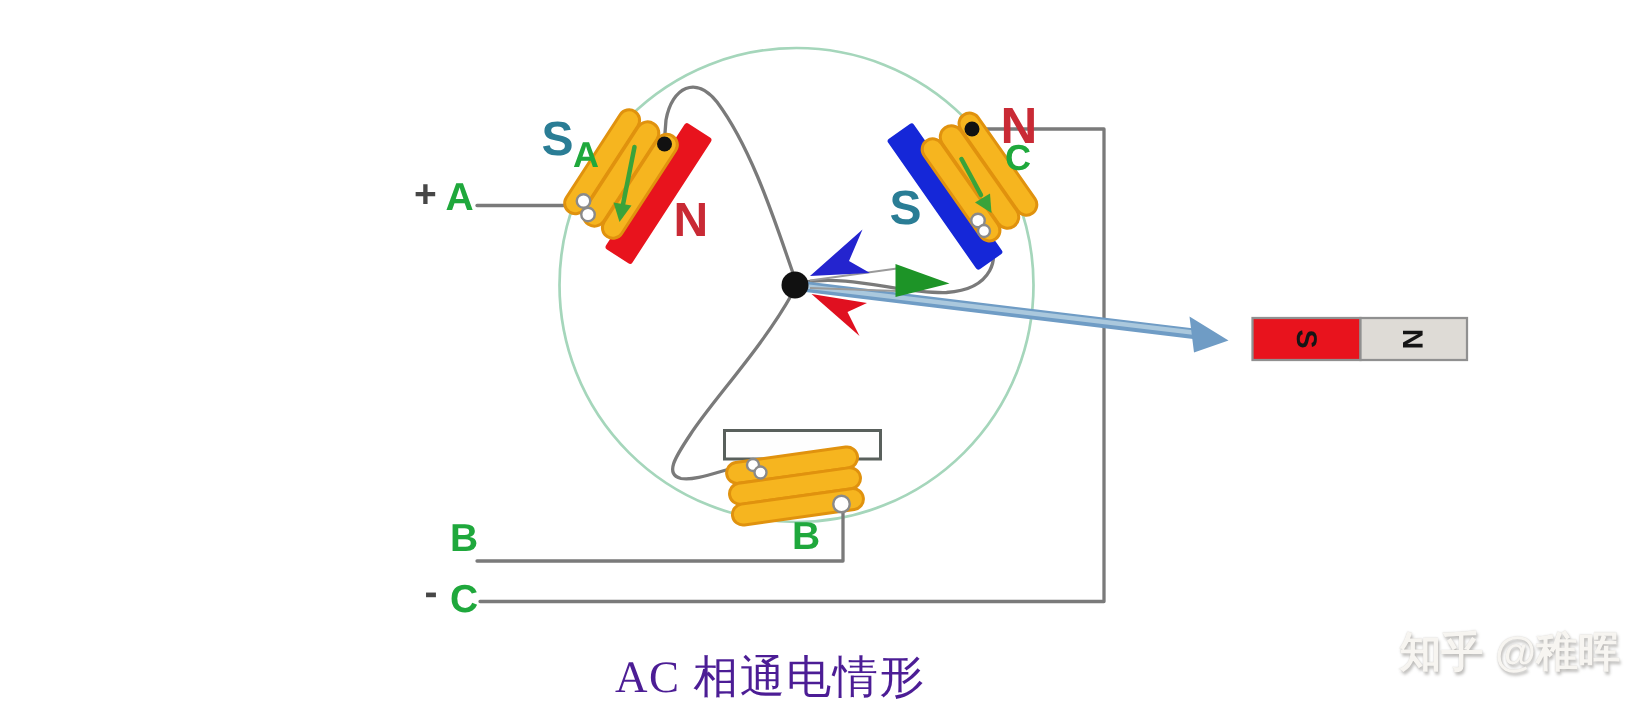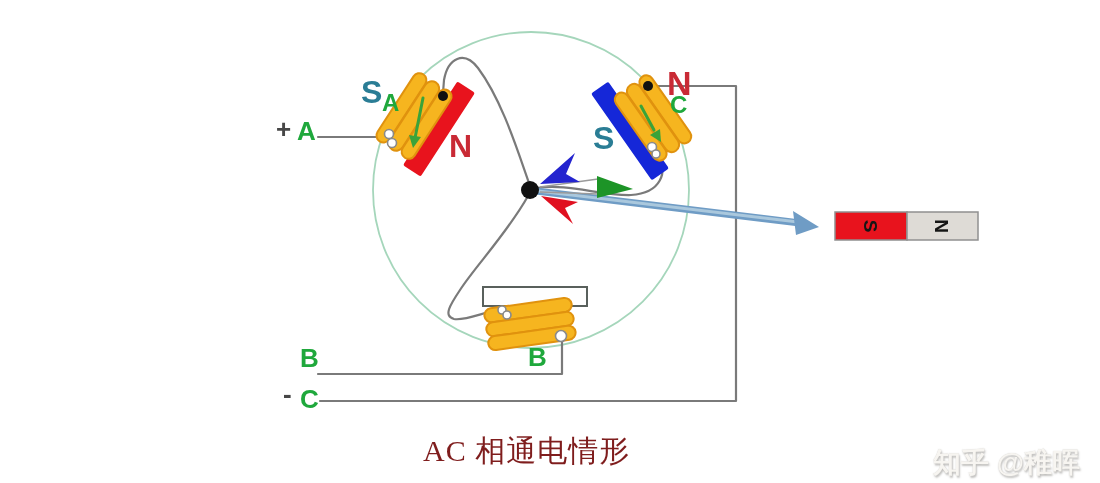--- a/index.html
+++ b/index.html
@@ -1,22 +1,22 @@
 <!DOCTYPE html>
 <html><head>
 <meta charset="utf-8">
 <style>
   html,body{margin:0;padding:0;background:#ffffff;}
   .stage{position:relative;width:1100px;height:483px;background:#ffffff;overflow:hidden;
          font-family:"Liberation Sans",sans-serif;}
   .stage svg{position:absolute;left:0;top:0;}
   svg text{font-family:"Liberation Sans",sans-serif;font-weight:bold;}
-  .caption{position:absolute;left:423px;top:431px;font-family:"Liberation Serif",serif;
-           font-size:30px;color:#7f1d1d;letter-spacing:1px;white-space:nowrap;}
-  .watermark{position:absolute;right:20px;top:444px;font-size:28px;font-weight:bold;
+  .caption{position:absolute;left:410px;top:431px;font-family:"Liberation Serif",serif;
+           font-size:30px;color:#4c1d95;letter-spacing:1px;white-space:nowrap;}
+  .watermark{position:absolute;right:20px;top:416px;font-size:28px;font-weight:bold;
              color:#f7f5f1;white-space:nowrap;
              text-shadow:1px 2px 2px rgba(120,118,112,0.45),0 0 1px rgba(120,118,112,0.35);text-align:center;}
 </style>
 </head>
 <body>
 
 <div class="stage">
   <svg width="1100" height="483" viewBox="0 0 1100 483">
 
     <circle cx="531" cy="190" r="158" fill="none" stroke-width="1.8" stroke="#a5d6bb"></circle>

